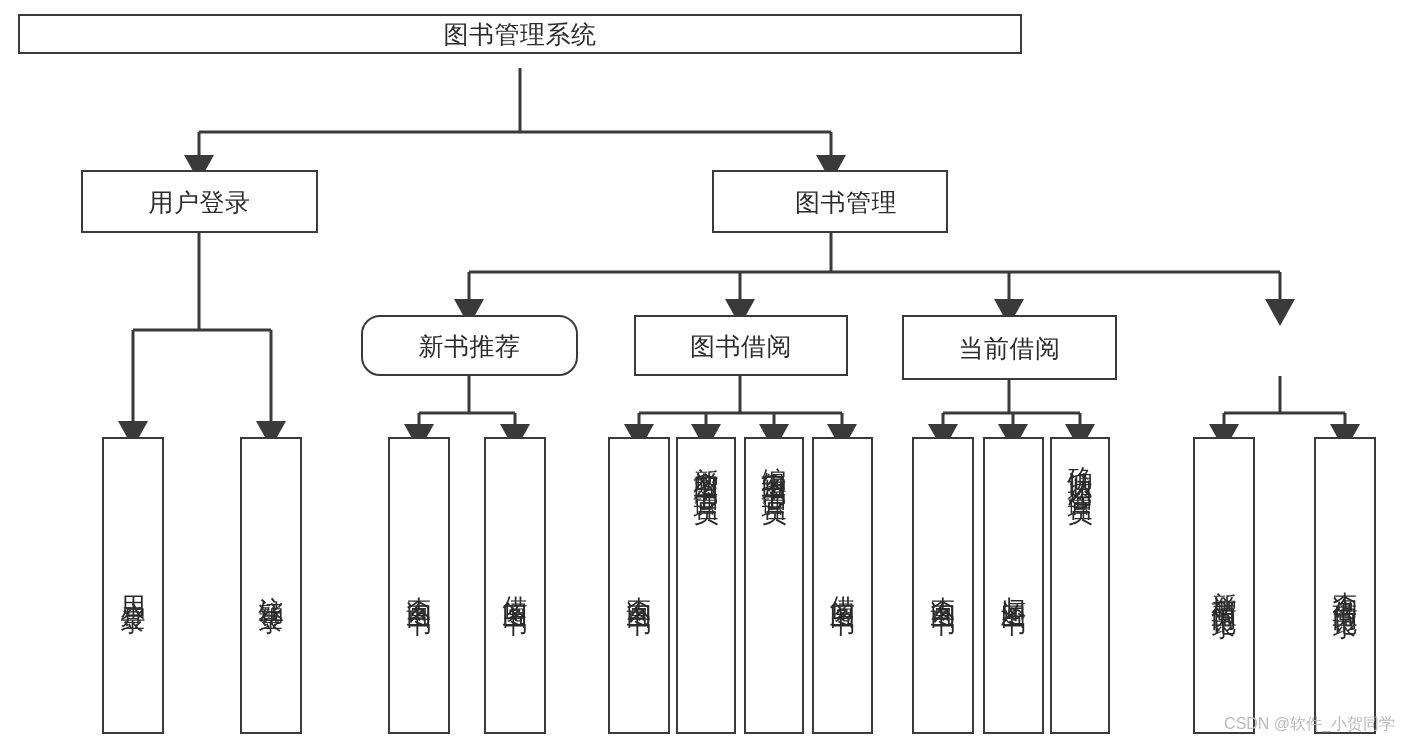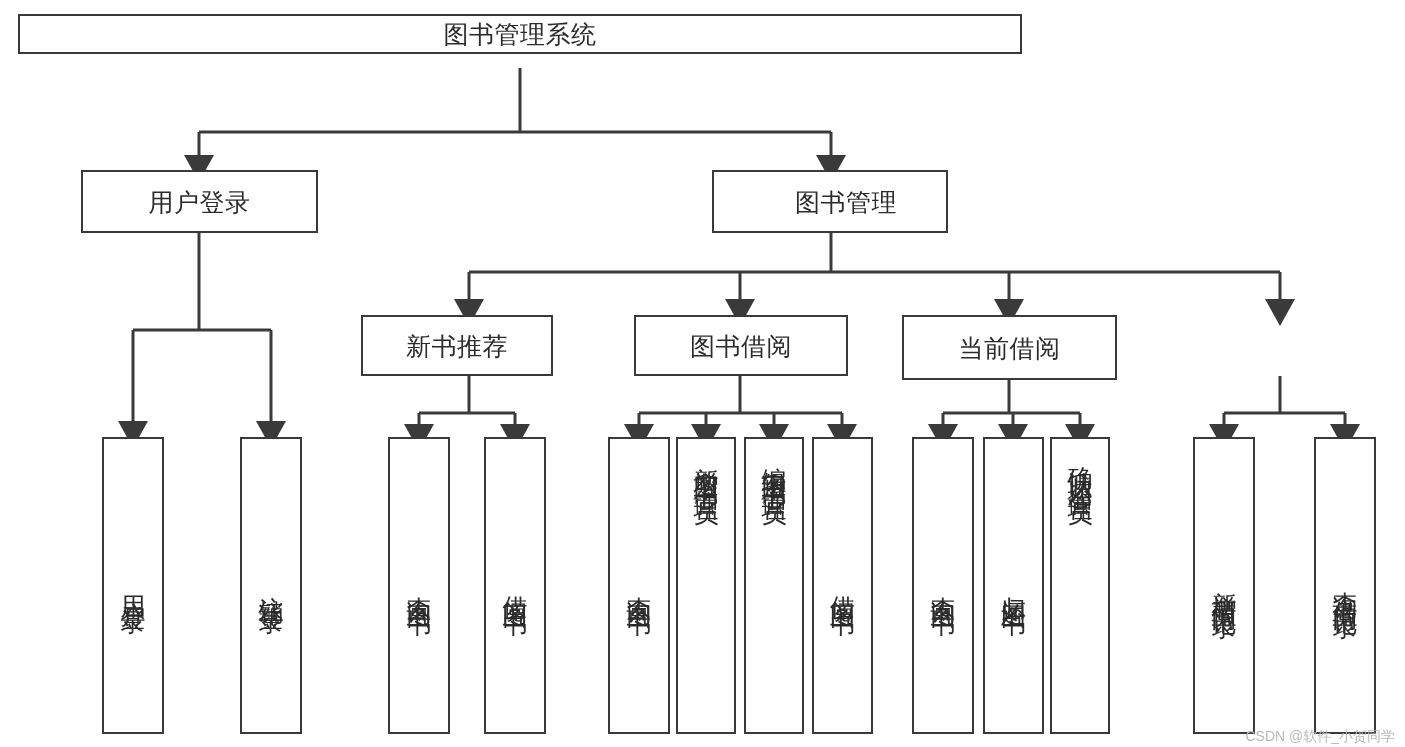--- a/index.html
+++ b/index.html
@@ -65,22 +65,22 @@
     letter-spacing: 5px;
     white-space: nowrap;
   }
   .node.vert.center-text {
     align-items: center;
     padding-top: 0;
   }
   #watermark {
     position: absolute;
     right: 10px;
-    bottom: 1px;
-    font-size: 14px;
+    bottom: 12px;
+    font-size: 16px;
     color: #b9b9b9;
     z-index: 5;
     white-space: nowrap;
     font-family: "Liberation Sans", "DejaVu Sans", sans-serif;
   }
 </style>
 </head>
 <body>
 
 <div id="canvas">
@@ -146,21 +146,21 @@
     <span class="label">图书管理</span>
   </div>
 
   <div class="node vert center-text" style="left:102px; top:437px; width:62px; height:297px;">
     <span class="label">用户登录</span>
   </div>
   <div class="node vert center-text" style="left:240px; top:437px; width:62px; height:297px;">
     <span class="label">注销登录</span>
   </div>
 
-  <div class="node horiz" style="left:361px; top:315px; width:192px; height:61px;">
+  <div class="node horiz" style="left:361px; top:315px; width:217px; height:61px;border-radius:19px;">
     <span class="label">新书推荐</span>
   </div>
   <div class="node horiz" style="left:634px; top:315px; width:214px; height:61px;">
     <span class="label">图书借阅</span>
   </div>
   <div class="node horiz" style="left:902px; top:315px; width:215px; height:65px;">
     <span class="label">当前借阅</span>
   </div>
 
   <div class="node vert center-text" style="left:388px; top:437px; width:62px; height:297px;">

